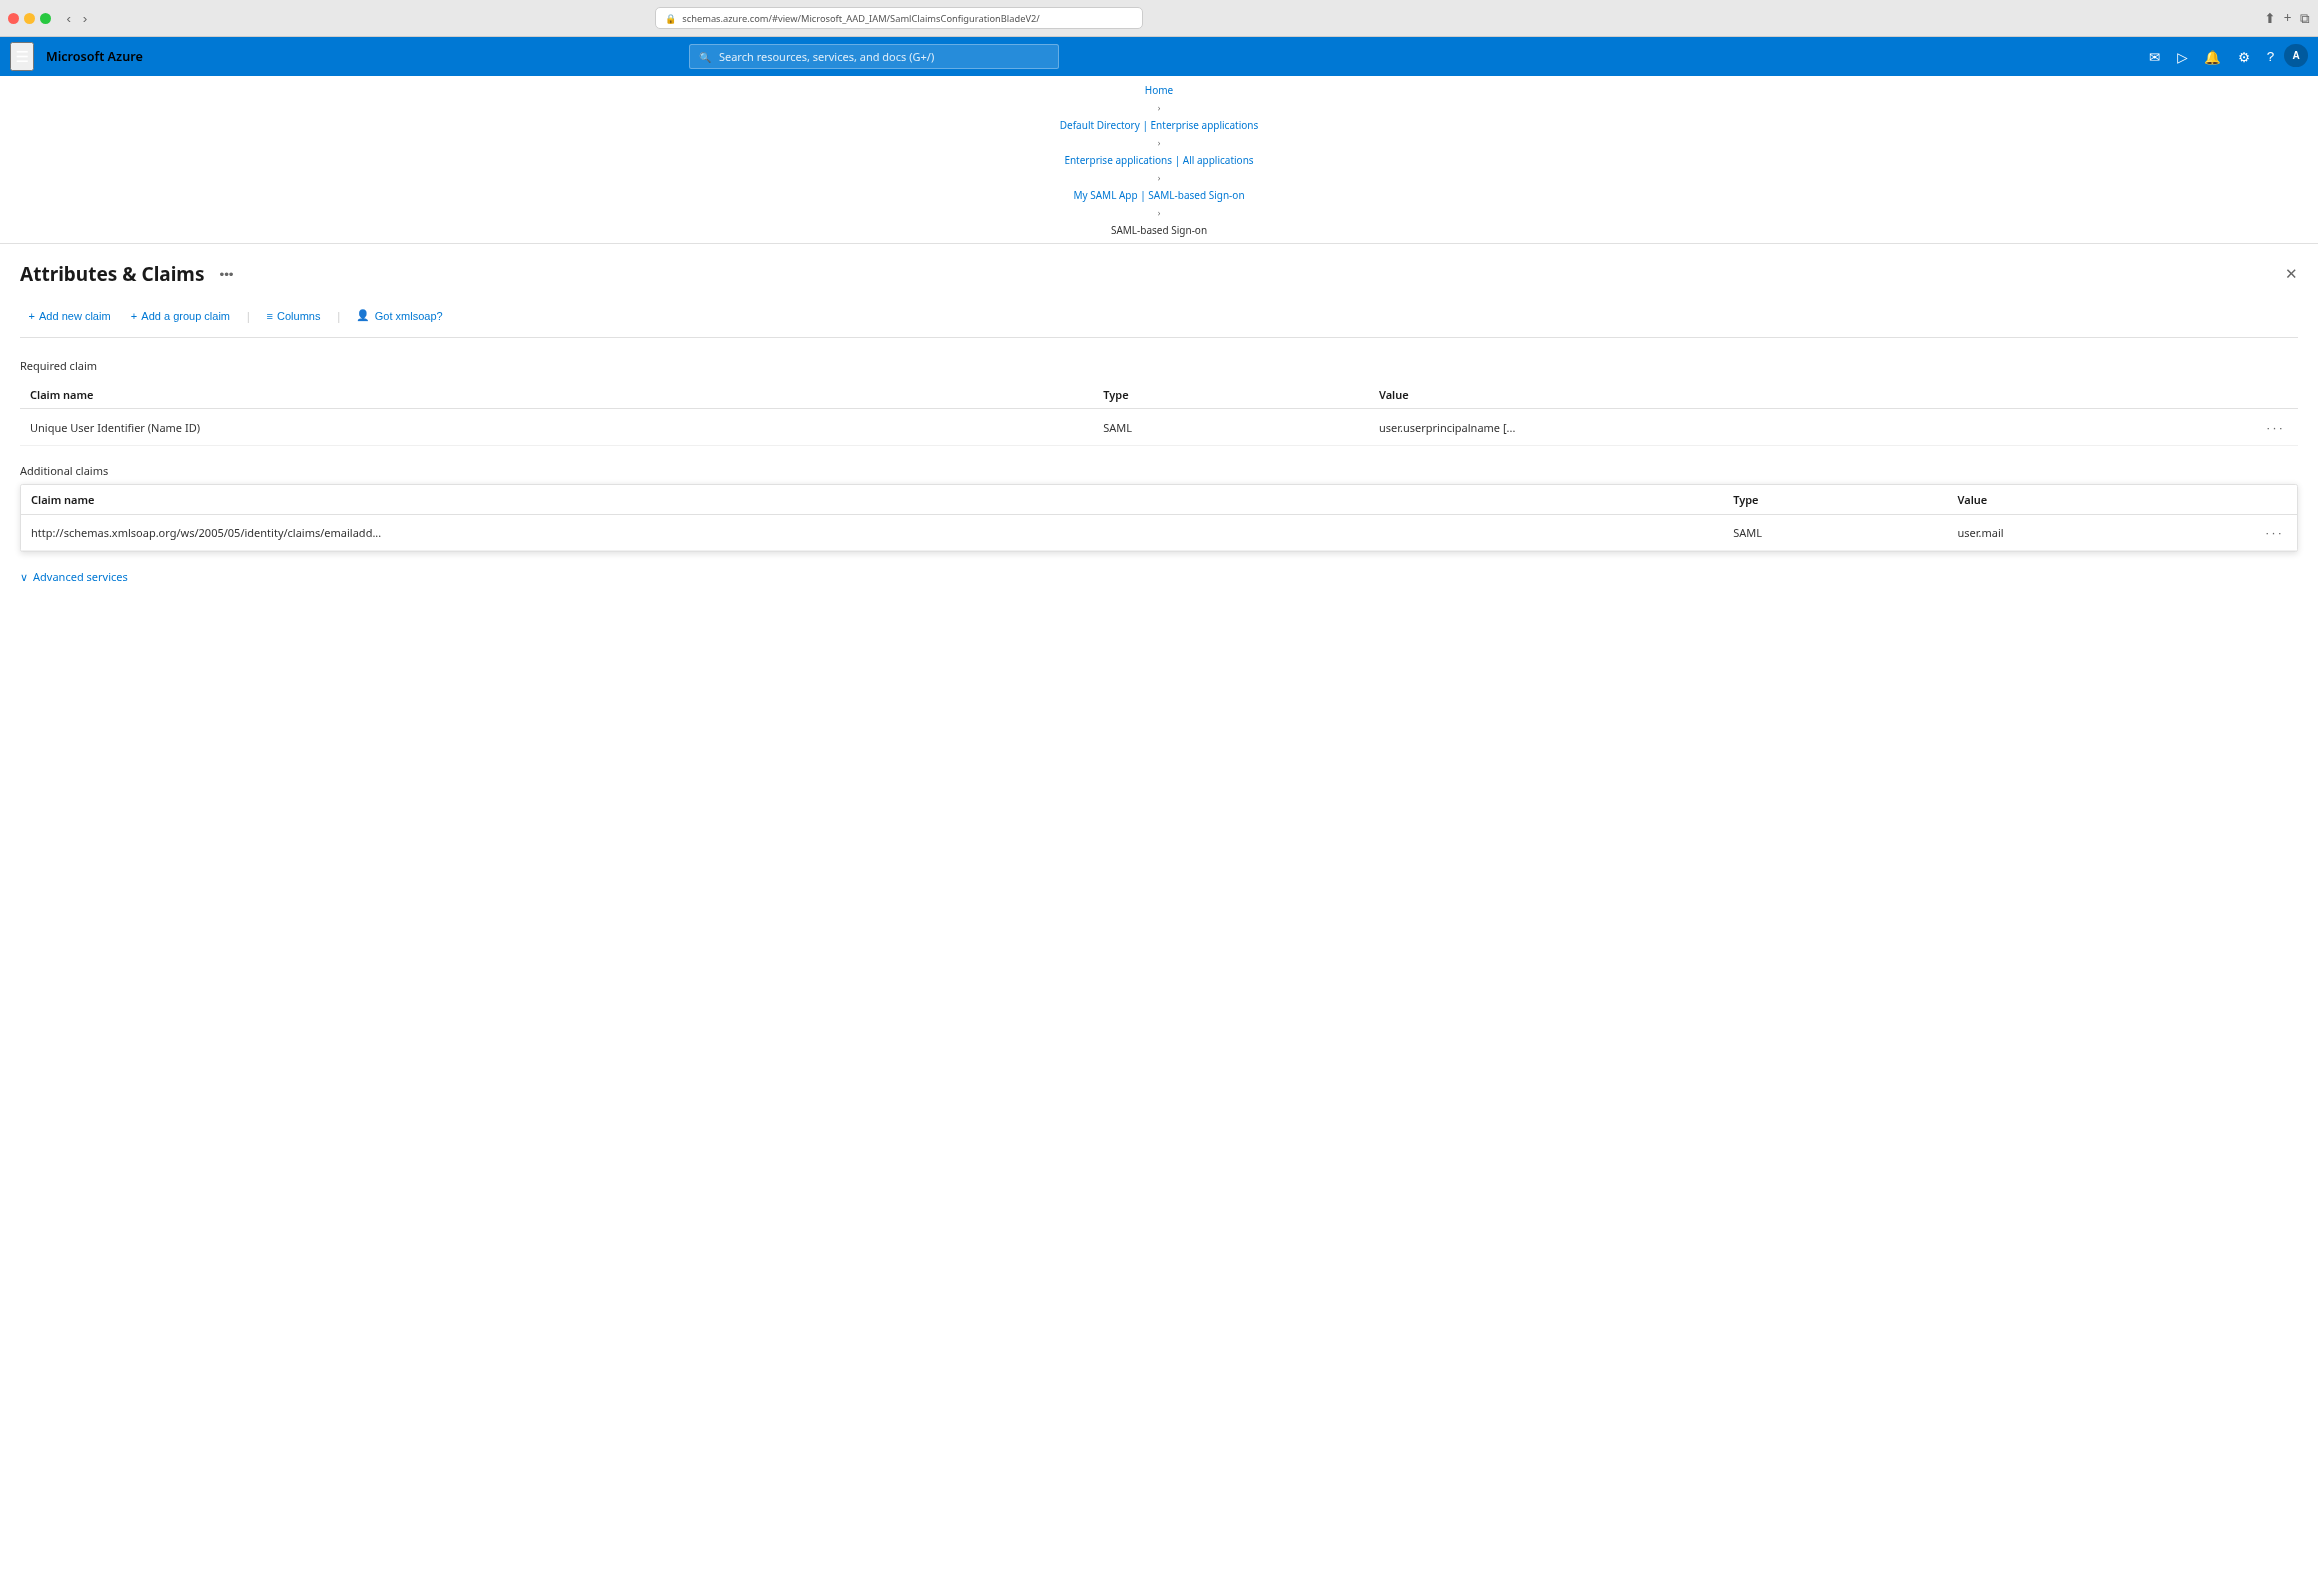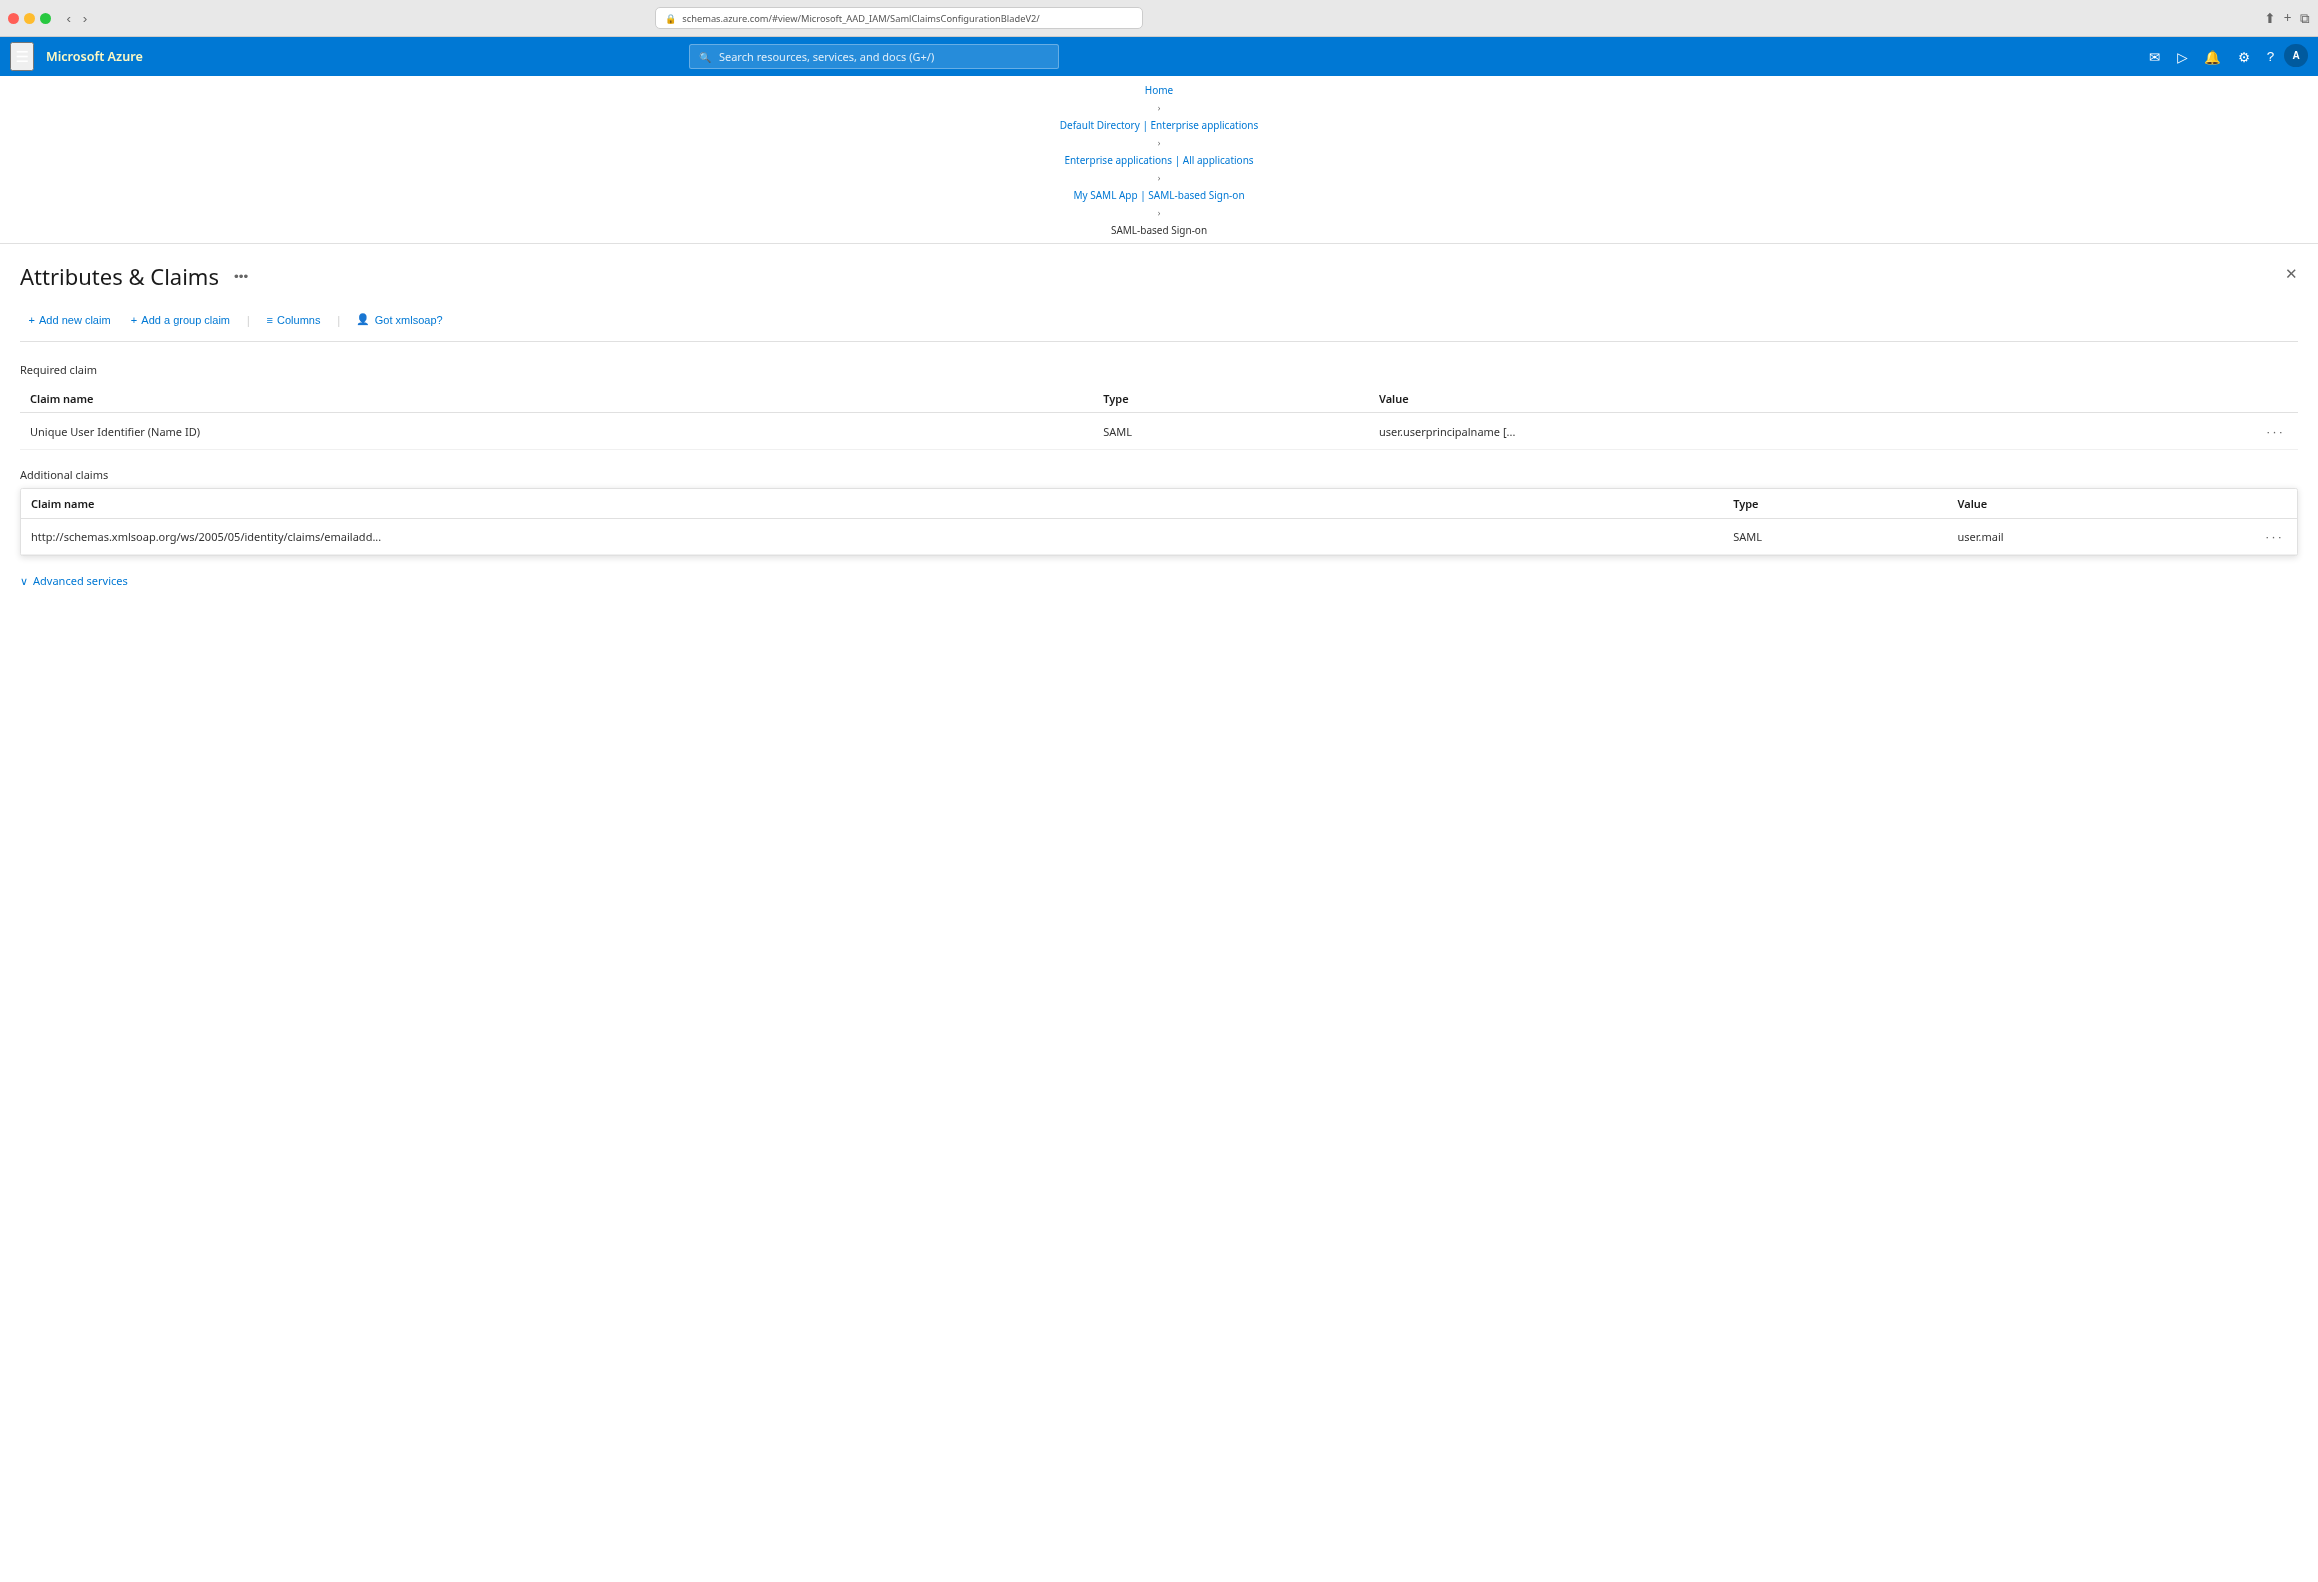--- a/index.html
+++ b/index.html
@@ -42,21 +42,21 @@
     
     .azure-topbar {
       background: #0078d4;
       display: flex;
       align-items: center;
       padding: 0 10px;
       height: 39px;
       gap: 8.4px;
     }
     .hamburger { color: white; font-size: 15px; cursor: pointer; padding: 3.4px; }
-    .azure-logo { color: #fef9c3; font-weight: 600; font-size: 12.6px; margin-left: 3.4px; }
+    .azure-logo { color: #000000; font-weight: 600; font-size: 12.6px; margin-left: 3.4px; }
     .azure-search {
       flex: 1;
       max-width: 370px;
       margin: 0 auto;
       background: rgba(255,255,255,0.15);
       border: 0.8px solid rgba(255,255,255,0.3);
       border-radius: 2.5px;
       padding: 4.2px 10px;
       color: rgba(255,255,255,0.85);
       font-size: 11px;
@@ -93,21 +93,21 @@
       padding: 17px 20px;
       position: relative;
     }
 
     .page-header {
       display: flex;
       align-items: center;
       gap: 10px;
       margin-bottom: 17px;
     }
-    .page-title { font-size: 22px; font-weight: 400; color: #1a1a1a; }
+    .page-title { font-size: 19px; font-weight: 700; color: #1a1a1a; }
     .page-more-btn { background: none; border: none; color: #666; font-size: 13.5px; cursor: pointer; padding: 1.7px 5px; }
     .close-btn {
       position: absolute;
       top: 17px;
       right: 17px;
       background: none;
       border: none;
       font-size: 15px;
       color: #666;
       cursor: pointer;

